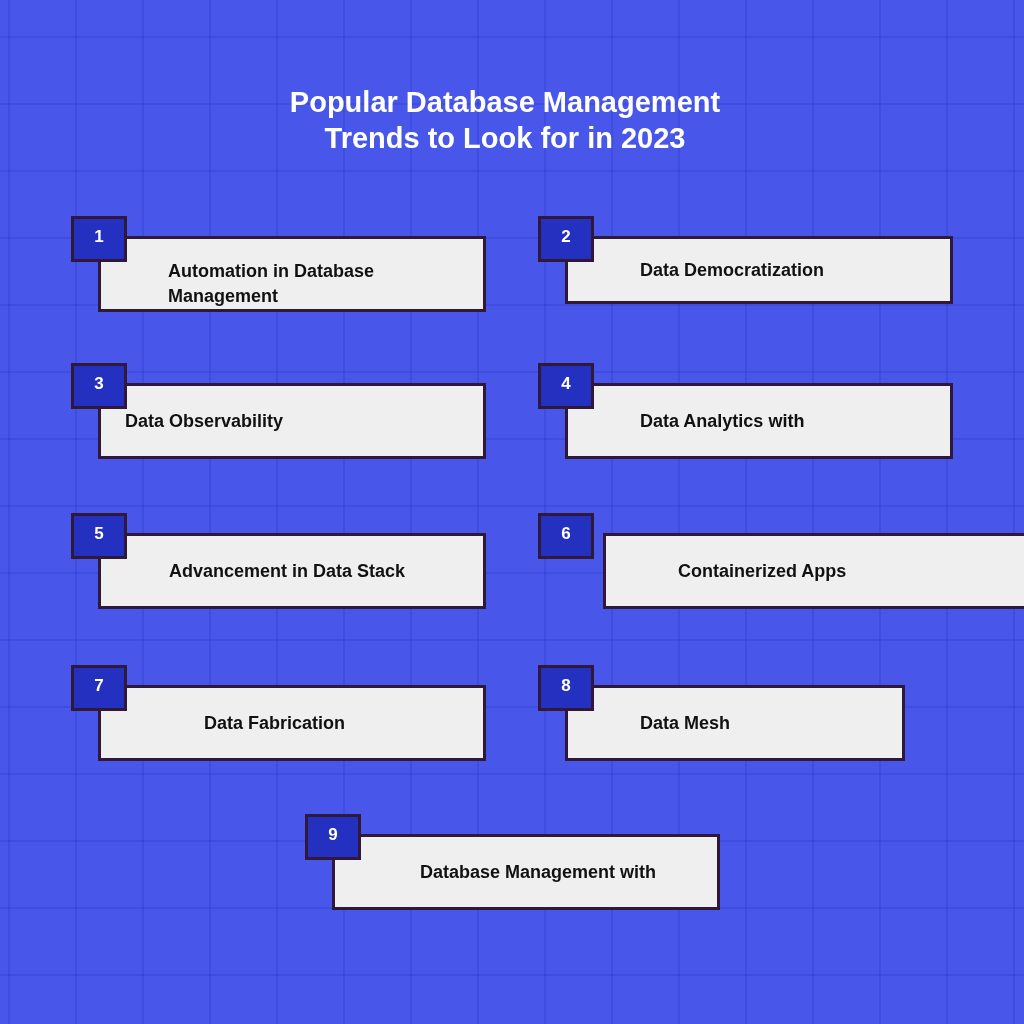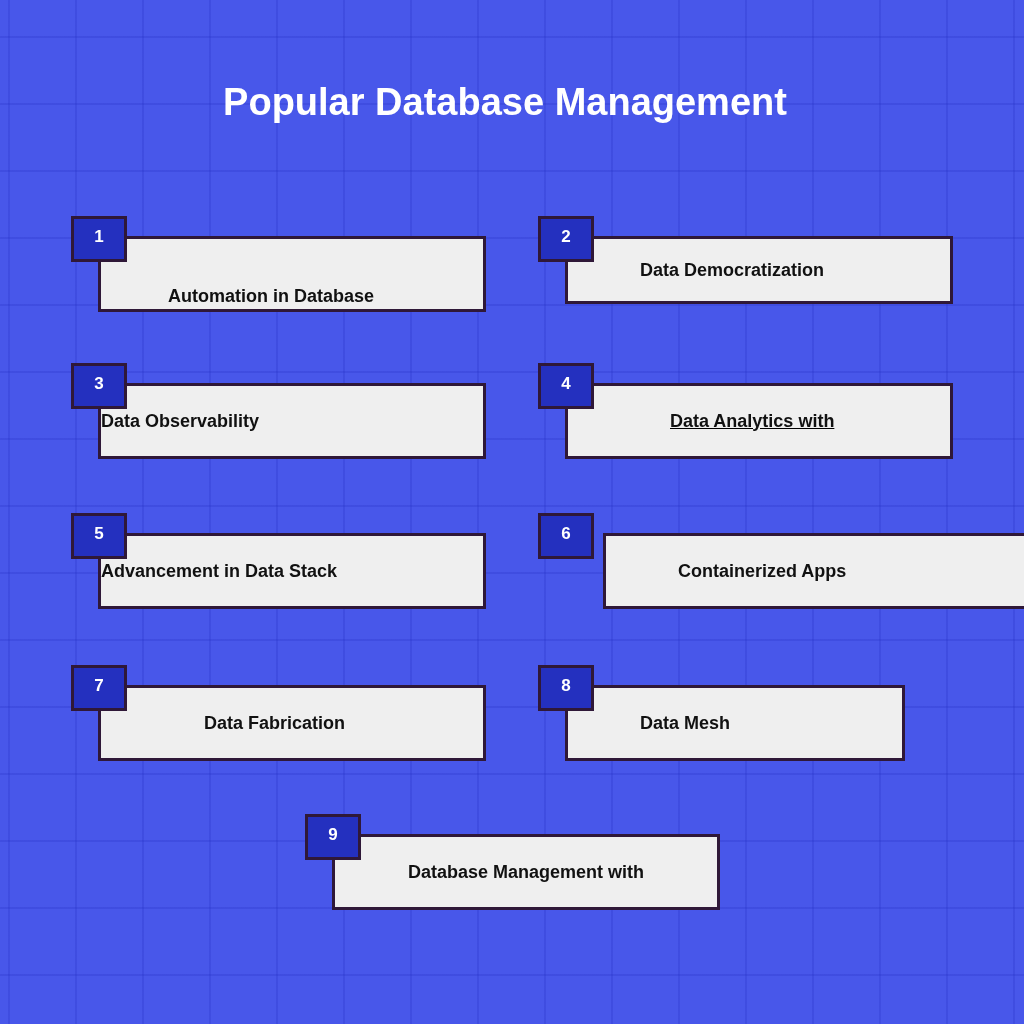--- a/index.html
+++ b/index.html
@@ -5,74 +5,76 @@
   html,body{margin:0;padding:0;}
   body{width:1024px;height:1024px;overflow:hidden;position:relative;
     background-color:#4857ea;font-family:"Liberation Sans",sans-serif;}
   .grid{position:absolute;inset:0;
     background-image:
       linear-gradient(to right, rgba(40,50,200,0.28) 2px, transparent 2px),
       linear-gradient(to bottom, rgba(40,50,200,0.28) 2px, transparent 2px);
     background-size:67px 67px;
     background-position:8px 36px;}
   .title{position:absolute;left:0;top:84px;width:1010px;text-align:center;
-    color:#ffffff;font-weight:bold;font-size:38px;line-height:36px;}
+    color:#ffffff;font-weight:bold;font-size:29px;line-height:36px;}
   .card{position:absolute;}
   .card .box{position:absolute;background:#efefef;border:3px solid #2f1838;
-    box-sizing:border-box;display:flex;align-items:center;}
+    box-sizing:border-box;display:flex;align-items:center;padding-left:24px;}
   .card .num{position:absolute;background:#2430bf;border:3px solid #2f1838;
     box-sizing:border-box;color:#fff;font-weight:bold;font-size:17px;
     display:flex;align-items:center;justify-content:center;z-index:2;
     padding-bottom:4px;}
   .card .label{color:#111;font-weight:bold;font-size:18px;line-height:25px;}
 </style>
 </head>
 <body>
 
 <div class="grid"></div>
 
 <div class="title">
   <div>Popular Database Management</div>
+  <div>Trends to Look for in 2023</div>
 </div>
 
 <div class="card" style="left:71px;top:216px;">
   <div class="num" style="left:0;top:0;width:56px;height:46px;">1</div>
   <div class="box" style="left:27px;top:20px;width:388px;height:76px;padding-left:67px;align-items:flex-end;">
     <div class="label">
       <div>Automation in Database</div>
+      <div>Management</div>
     </div>
   </div>
 </div>
 
 <div class="card" style="left:538px;top:216px;">
   <div class="num" style="left:0;top:0;width:56px;height:46px;">2</div>
   <div class="box" style="left:27px;top:20px;width:388px;height:68px;padding-left:72px;">
     <div class="label">Data Democratization</div>
   </div>
 </div>
 
 <div class="card" style="left:71px;top:363px;">
   <div class="num" style="left:0;top:0;width:56px;height:46px;">3</div>
   <div class="box" style="left:27px;top:20px;width:388px;height:76px;">
     <div class="label">Data Observability</div>
   </div>
 </div>
 
 <div class="card" style="left:538px;top:363px;">
   <div class="num" style="left:0;top:0;width:56px;height:46px;">4</div>
-  <div class="box" style="left:27px;top:20px;width:388px;height:76px;padding-left:102px;text-decoration:underline;">
+  <div class="box" style="left:27px;top:20px;width:388px;height:76px;padding-left:72px;">
     <div class="label">
       <div>Data Analytics with</div>
     </div>
   </div>
 </div>
 
 <div class="card" style="left:71px;top:513px;">
   <div class="num" style="left:0;top:0;width:56px;height:46px;">5</div>
-  <div class="box" style="left:27px;top:20px;width:388px;height:76px;">
+  <div class="box" style="left:27px;top:20px;width:388px;height:76px;padding-left:68px;">
     <div class="label">Advancement in Data Stack</div>
   </div>
 </div>
 
 <div class="card" style="left:538px;top:513px;">
   <div class="num" style="left:0;top:0;width:56px;height:46px;">6</div>
   <div class="box" style="left:27px;top:20px;width:428px;height:76px;padding-left:72px;margin-left:38px;">
     <div class="label">Containerized Apps</div>
   </div>
 </div>

